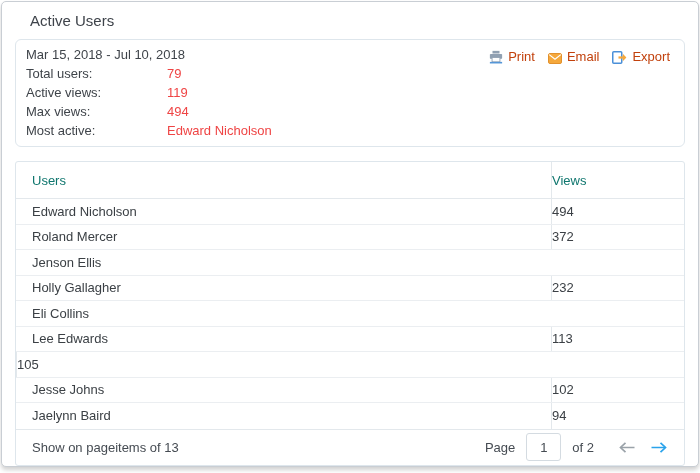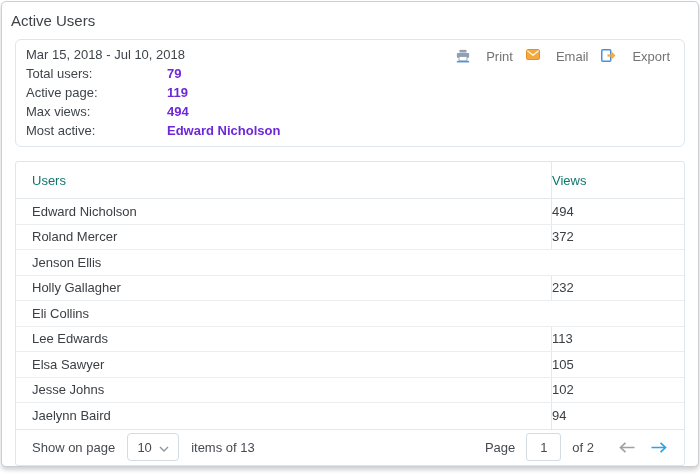--- a/index.html
+++ b/index.html
@@ -13,48 +13,48 @@
   .card {
     position:relative;
     width:698px; height:466px;
     margin:1px;
     background:#fff;
     border:1px solid #c9ced4;
     border-radius:5px;
     box-shadow:0 3px 4px rgba(0,0,0,0.18);
   }
   .card-title {
-    padding:11px 20px 10px 9px;
+    padding:11px 20px 10px 28px;
     font-size:15px;
     line-height:16px;
     font-weight:500;
     color:#3e434a;
   }
   
   .summary-box {
     position:relative;
     margin:0 13px;
     border:1px solid #dee6ec;
     border-radius:6px;
     background:#fff;
     padding:5px 10px 6px 10px;
     font-size:13px;
     color:#3f444a;
   }
   .summary-date { line-height:19px; }
   .summary-row { display:flex; line-height:19px; }
   .summary-label { width:141px; flex:0 0 141px; }
-  .summary-value { font-weight:bold; color:#6d28d9; }
+  .summary-value { font-weight:normal; color:#ef4444; }
   .summary-actions {
     position:absolute; top:9px; right:14px;
     display:flex; align-items:center; gap:13px;
   }
   .action-link {
-    display:flex; align-items:flex-start; gap:16px;
-    color:#737373; font-size:13px; cursor:pointer; text-decoration:none;
+    display:flex; align-items:flex-end; gap:5px;
+    color:#c2410c; font-size:13px; cursor:pointer; text-decoration:none;
   }
   .action-link svg { display:block; }
   
   .table-box {
     margin:14px 13px 0 13px;
     border:1px solid #dee6ec;
     border-radius:3px;
     background:#fff;
     overflow:hidden;
   }
@@ -113,21 +113,21 @@
   <div class="card-title">Active Users</div>
 
   <div class="summary-box">
     <div class="summary-date">Mar 15, 2018 - Jul 10, 2018</div>
 
     <div class="summary-row">
       <span class="summary-label">Total users:</span>
       <span class="summary-value">79</span>
     </div>
     <div class="summary-row">
-      <span class="summary-label">Active page:</span>
+      <span class="summary-label">Active views:</span>
       <span class="summary-value">119</span>
     </div>
     <div class="summary-row">
       <span class="summary-label">Max views:</span>
       <span class="summary-value">494</span>
     </div>
     <div class="summary-row">
       <span class="summary-label">Most active:</span>
       <span class="summary-value">Edward Nicholson</span>
     </div>
@@ -190,44 +190,35 @@
         <div class="col-views">232</div>
       </div>
       <div class="t-row">
         <div class="col-user">Eli Collins</div>
       </div>
       <div class="t-row">
         <div class="col-user">Lee Edwards</div>
         <div class="col-views">113</div>
       </div>
       <div class="t-row">
-        <div class="col-user">Elsa Sawyer</div>
         <div class="col-views">105</div>
       </div>
       <div class="t-row">
         <div class="col-user">Jesse Johns</div>
         <div class="col-views">102</div>
       </div>
       <div class="t-row">
         <div class="col-user">Jaelynn Baird</div>
         <div class="col-views">94</div>
       </div>
     </div>
 
     <div class="t-footer">
       <span>Show on page</span>
 
-      <div class="page-size-select">
-        <span>10</span>
-        <span>
-          <svg width="10" height="6" viewBox="0 0 10 6">
-            <path d="M1 1 L5 5 L9 1" stroke="#8e98a1" stroke-width="1.4" fill="none"></path>
-          </svg>
-        </span>
-      </div>
 
       <span>items of 13</span>
 
       <div class="footer-right">
         <span>Page</span>
         <input class="page-input" type="text" value="1" style="">
         <span>of 2</span>
 
         <div class="nav-arrows">
           <span class="nav-arrow">

